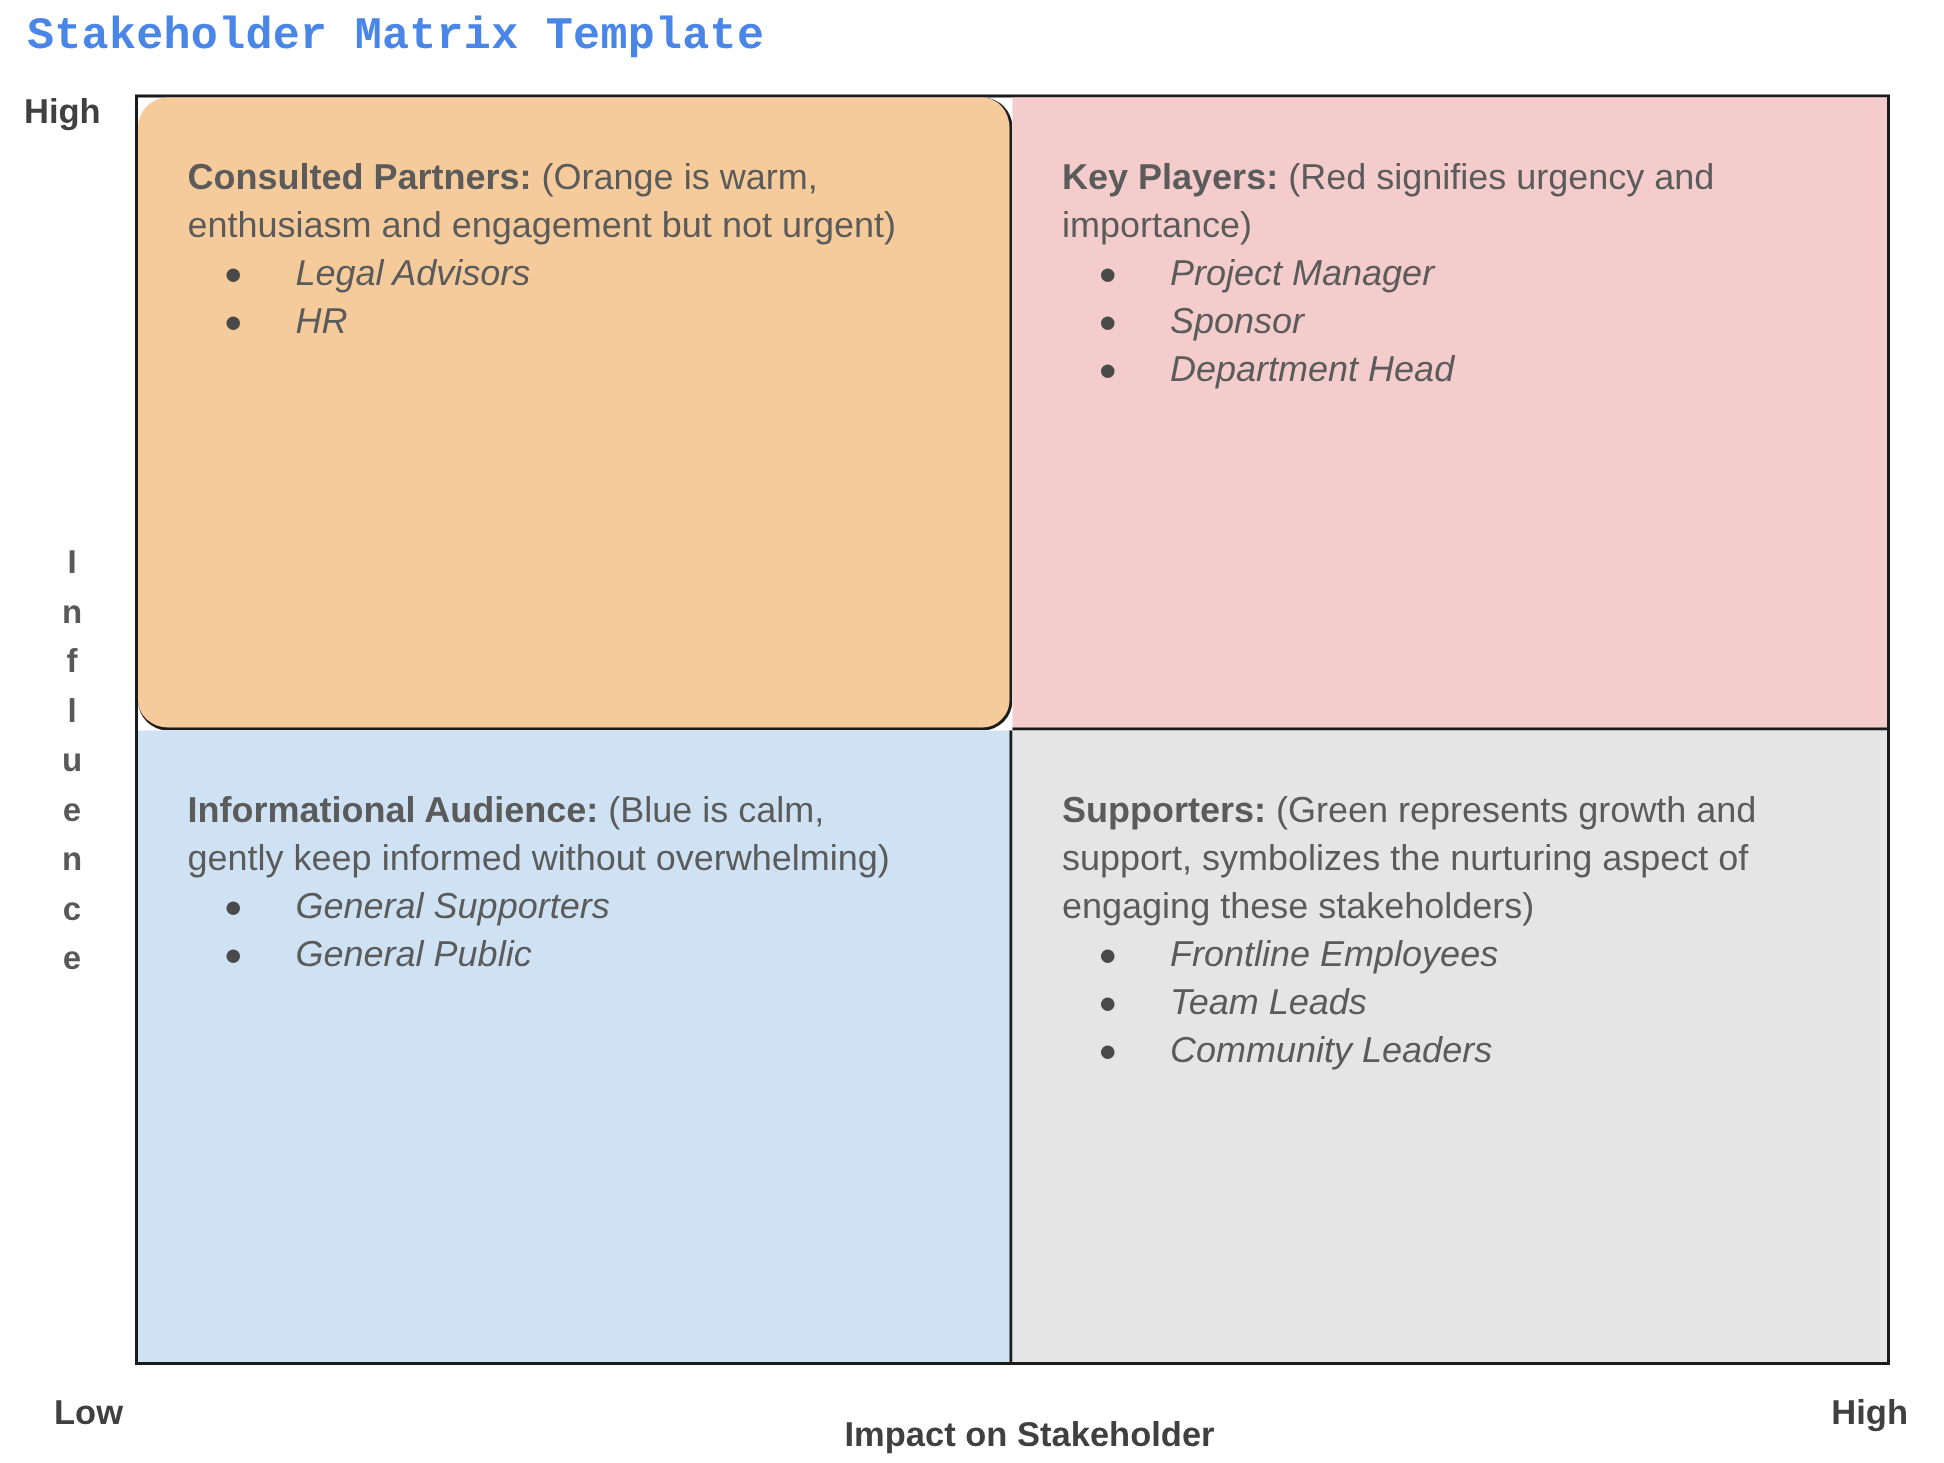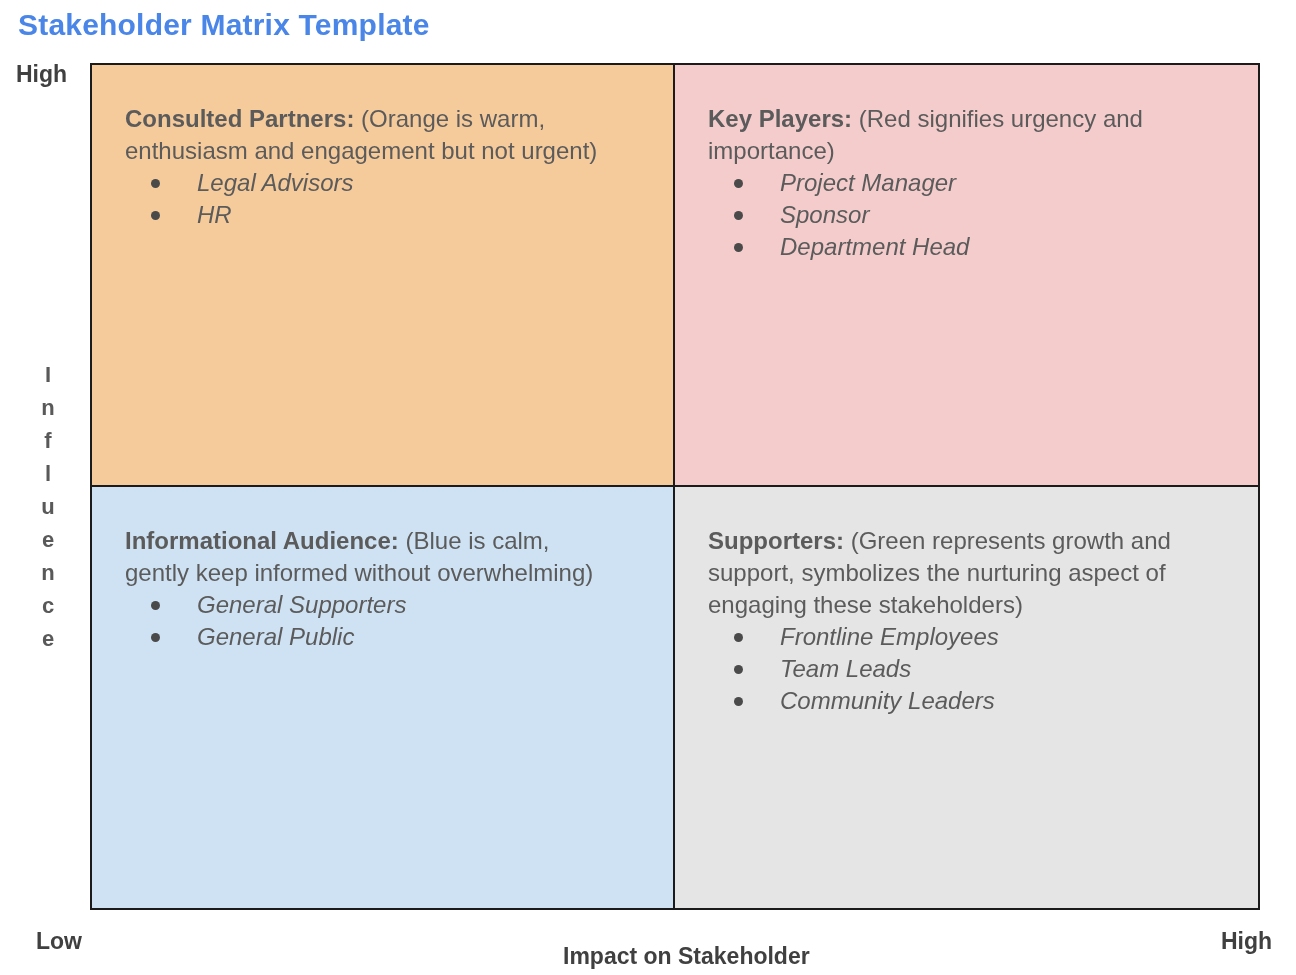--- a/index.html
+++ b/index.html
@@ -59,21 +59,21 @@
     grid-template-rows: 1fr 1fr;
   }
   .quadrant {
     box-sizing: border-box;
     padding: 38px 24px 0 33px;
     color: #5b5b5b;
     font-size: 24px;
     line-height: 32px;
     overflow: hidden;
   }
-  .q-tl { border-right: 2px solid #1b1b1b; border-bottom: 2px solid #1b1b1b; }
+  .q-tl { border-right: 2px solid #1b1b1b; border-bottom: 2px solid #1b1b1b; border-radius: 20px; }
   .q-tr { border-bottom: 2px solid #1b1b1b; }
   .q-bl { border-right: 2px solid #1b1b1b; }
 
   .q-text { margin: 0; }
   .q-tl .q-text { max-width: 500px; }
   .q-tr .q-text { max-width: 500px; }
   .q-bl .q-text { max-width: 495px; }
   .q-br .q-text { max-width: 525px; }
   .q-heading { font-weight: bold; }
 
@@ -96,21 +96,21 @@
     height: 9px;
     border-radius: 50%;
     background: #4a4a4a;
   }
 </style>
 </head>
 <body>
 
 <div class="stage">
 
-  <h1 class="title" style="color: rgb(74, 134, 232);">Stakeholder Matrix Template</h1>
+  <h1 class="title" style="color: rgb(74, 134, 232); font-family: Liberation Mono, monospace;">Stakeholder Matrix Template</h1>
 
   <div class="axis-label y-high">High</div>
 
   <div class="y-axis-word">
       <span class="axis-letter">I</span>
       <span class="axis-letter">n</span>
       <span class="axis-letter">f</span>
       <span class="axis-letter">l</span>
       <span class="axis-letter">u</span>
       <span class="axis-letter">e</span>

